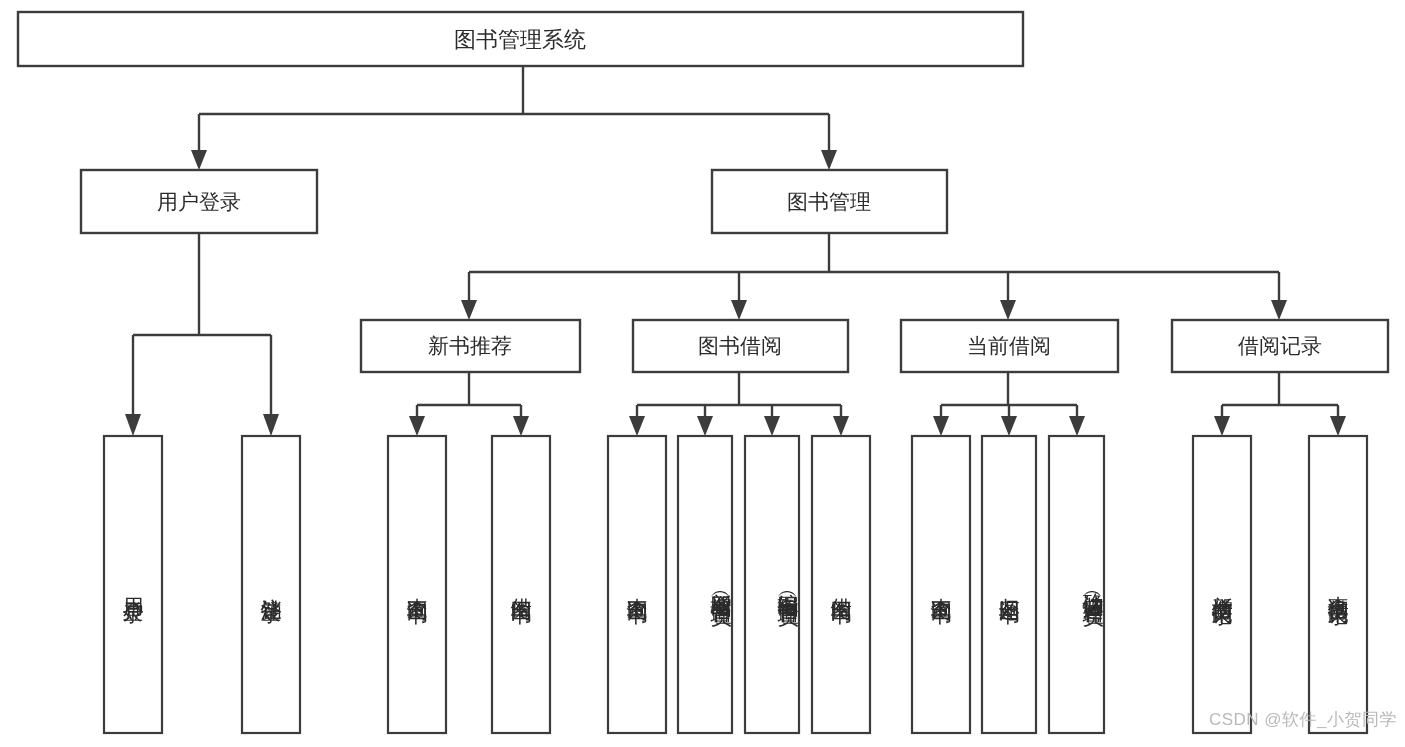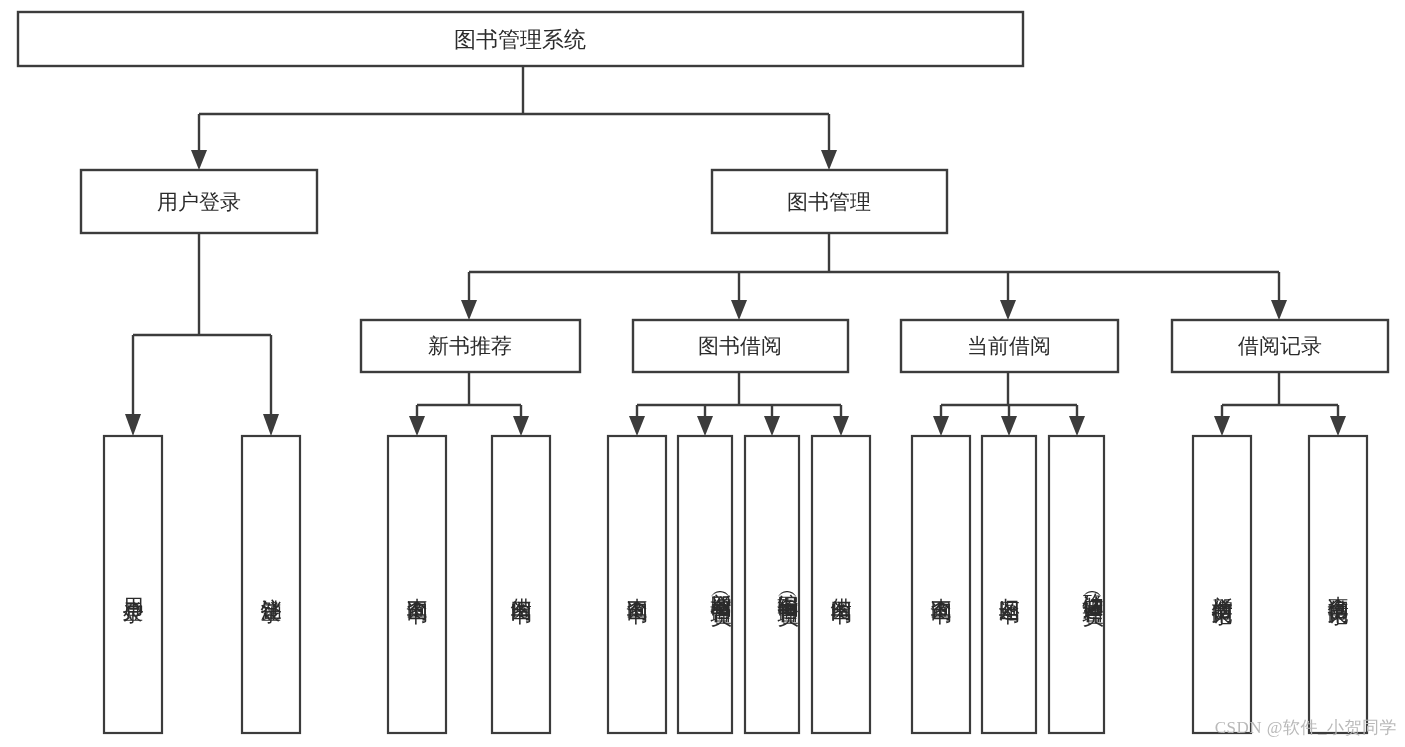--- a/index.html
+++ b/index.html
@@ -73,22 +73,22 @@
     display: flex;
     align-items: center;
     justify-content: center;
     text-align: center;
     white-space: nowrap;
     pointer-events: none;
   }
   .watermark {
     position: absolute;
     right: 8px;
-    bottom: 8px;
-    font-family: Liberation Serif, serif;
+    bottom: 16px;
+    font-family: Liberation Sans, sans-serif;
     font-size: 17px;
     color: #b9b9b9;
     letter-spacing: 0.5px;
     white-space: nowrap;
     pointer-events: none;
   }
 </style>
 </head>
 <body>
 

